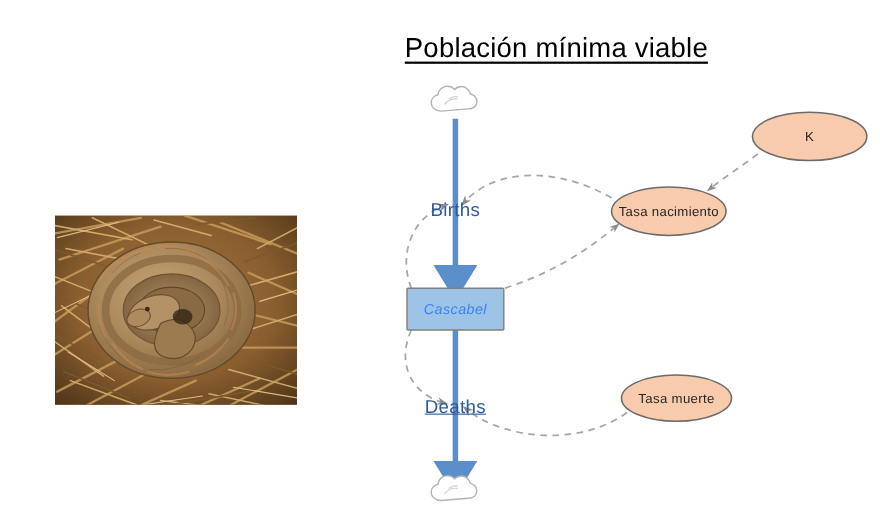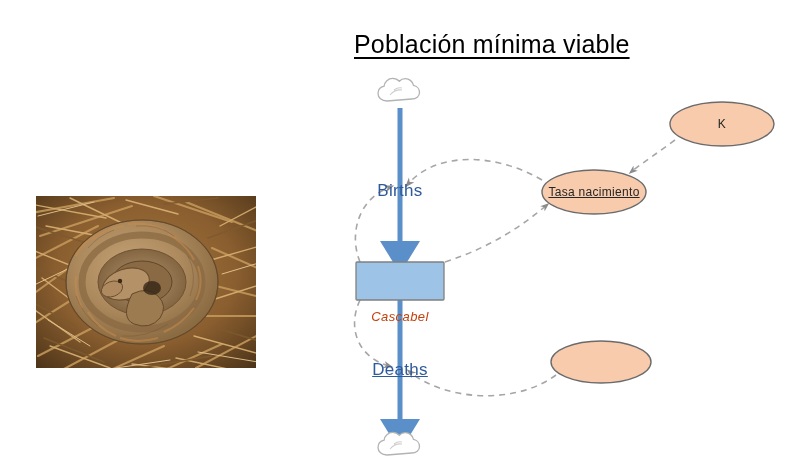--- a/index.html
+++ b/index.html
@@ -10,21 +10,21 @@
   body {
     width: 800px;
     height: 460px;
     position: relative;
     overflow: hidden;
     font-family: "Liberation Sans", sans-serif;
   }
 
   #slide {
     position: absolute;
-    left: 4px; top: 0;
+    left: 18px; top: 0;
     width: 640px; height: 460px;
     background: #ffffff;
   }
 
   
   #title {
     position: absolute;
     left: 350px;
     top: 30px;
     font-size: 25px;
@@ -59,23 +59,22 @@
   
   .node-label {
     position: absolute;
     text-align: center;
     pointer-events: none;
     font-family: "Liberation Sans", sans-serif;
   }
   .stock-label {
     font-size: 13px;
     font-style: italic;
-    color: #c2410c;
+    color: #3b82f6;
     letter-spacing: 0.4px;
-    margin-top: 36px;
   }
   .aux-label {
     font-size: 12px;
     color: #262626;
     letter-spacing: 0.3px;
   }
   .flow-label {
     font-size: 17px;
     color: #2E5A9C;
     letter-spacing: 0.3px;
@@ -269,20 +268,21 @@
 
     <ellipse cx="590" cy="192" rx="52" ry="22" fill="#F8CBAD" stroke="#6B6B6B" stroke-width="1.4"></ellipse>
 
     <ellipse cx="597" cy="362" rx="50" ry="21" fill="#F8CBAD" stroke="#6B6B6B" stroke-width="1.4"></ellipse>
   </svg>
 
   <div class="node-label stock-label" style="left:352px; top:273px; width:88px;">Cascabel</div>
 
   <div class="node-label aux-label" style="left:666px; top:117px; width:104px;">K</div>
 
-  <div class="node-label aux-label" style="left:528px; top:185px; width:124px;text-decoration:underline;">Tasa nacimiento</div>
-
+  <div class="node-label aux-label" style="left:528px; top:185px; width:124px;">Tasa nacimiento</div>
+
+  <div class="node-label aux-label" style="left:537px; top:355px; width:120px;">Tasa muerte</div>
 
   <div class="node-label flow-label" style="left:346px; top:181px; width:100px;">Births</div>
 
   <div class="node-label flow-label" style="left:346px; top:360px; width:100px;text-decoration:underline;">Deaths</div>
 
 </div>
 
 </body></html>

